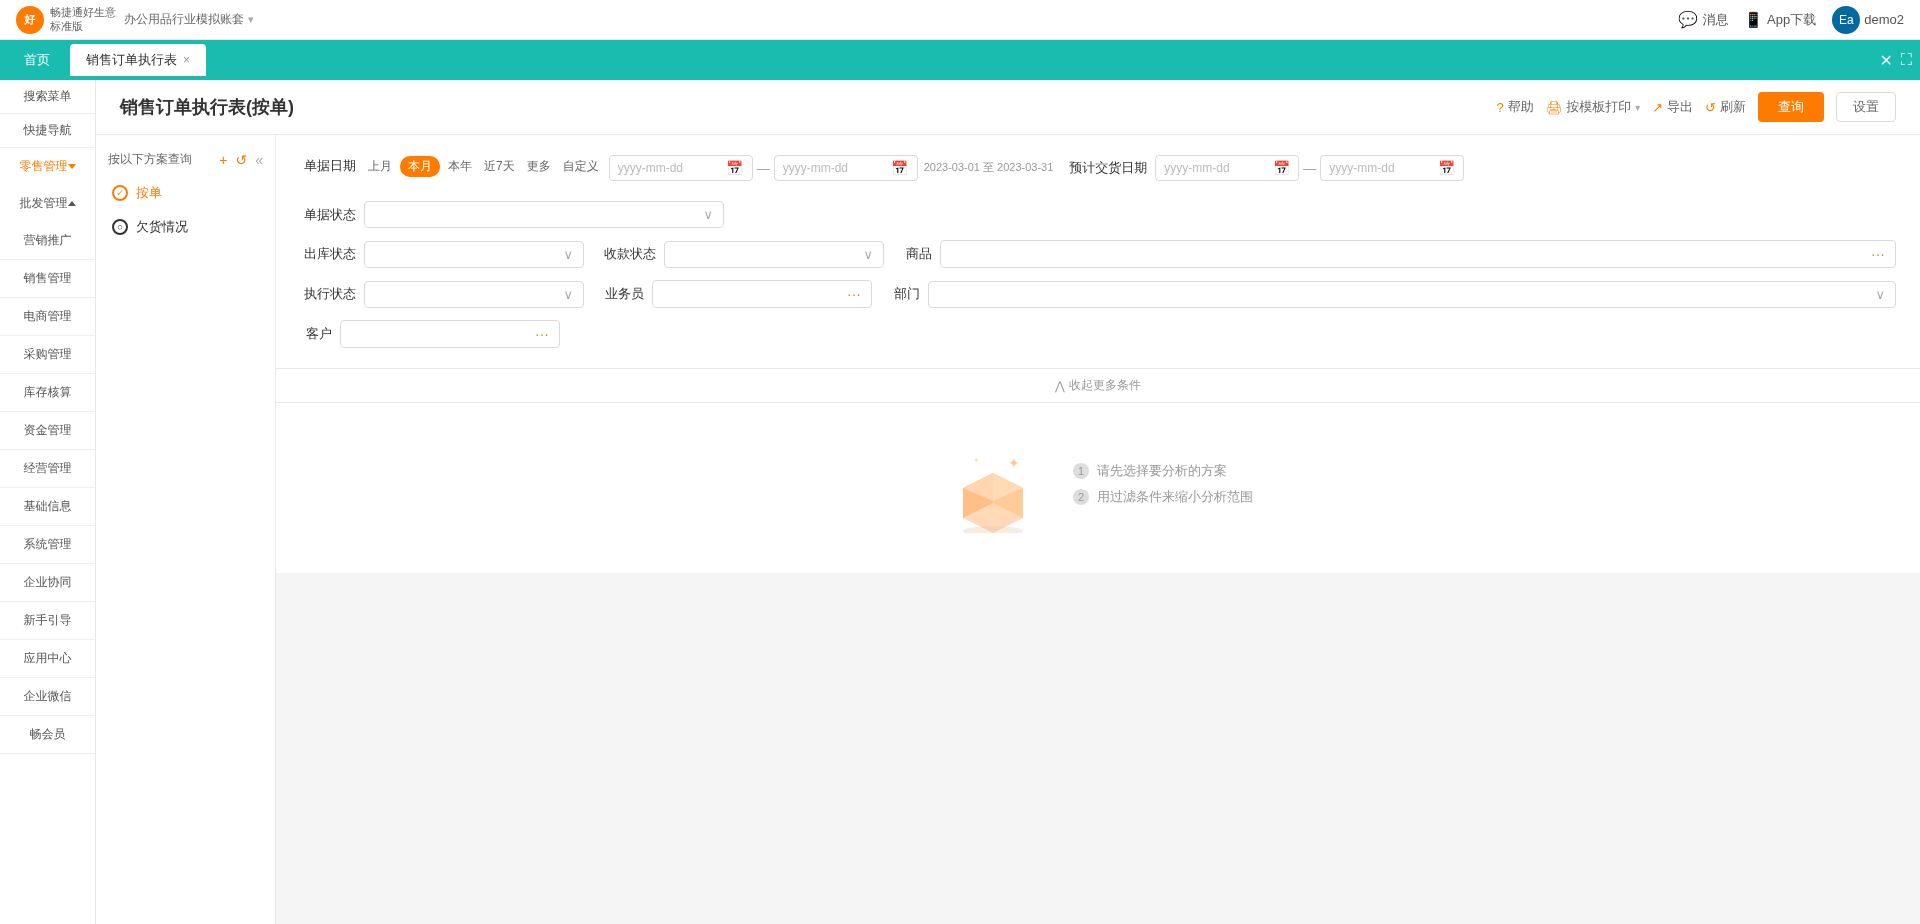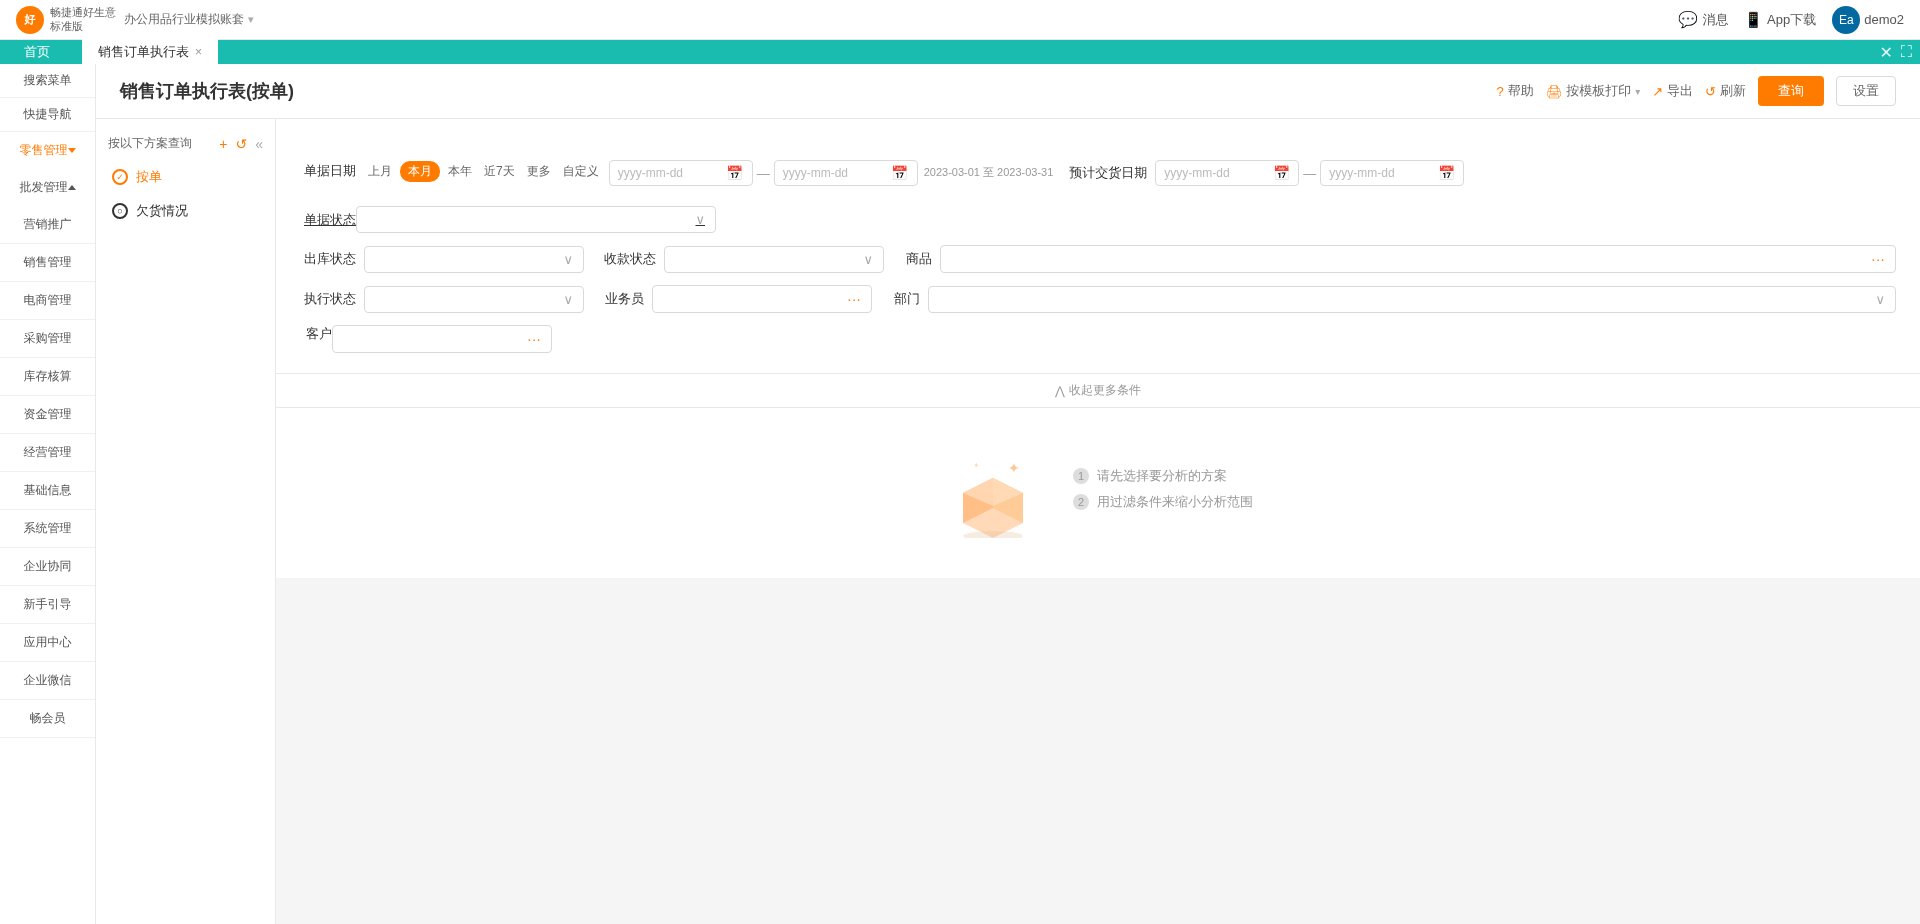--- a/index.html
+++ b/index.html
@@ -11,21 +11,21 @@
     .top-bar-left { display: flex; align-items: center; gap: 8px; }
     .logo-area { display: flex; align-items: center; gap: 6px; }
     .logo-icon { width: 28px; height: 28px; background: #ff7b00; border-radius: 50%; display: flex; align-items: center; justify-content: center; color: #fff; font-size: 11px; font-weight: bold; }
     .logo-text { font-size: 11px; color: #666; line-height: 1.2; }
     .breadcrumb-area { font-size: 12px; color: #666; display: flex; align-items: center; gap: 4px; }
     .top-bar-right { display: flex; align-items: center; gap: 16px; font-size: 13px; color: #555; }
     .top-bar-btn { display: flex; align-items: center; gap: 4px; cursor: pointer; }
     .user-avatar { width: 28px; height: 28px; border-radius: 50%; background: #0369a1; display: flex; align-items: center; justify-content: center; color: #fff; font-size: 12px; }
 
     
-    .tab-bar { height: 24px; background: #1abcb0; display: flex; align-items: center; padding: 0 8px; gap: 16px; }
+    .tab-bar { height: 40px; background: #1abcb0; display: flex; align-items: center; padding: 0 8px; gap: 4px; }
     .tab-item { height: 32px; padding: 0 16px; display: flex; align-items: center; cursor: pointer; font-size: 13px; color: rgba(255,255,255,0.85); border-radius: 4px 4px 0 0; gap: 6px; }
     .tab-item.active { background: #fff; color: #333; }
     .tab-item .tab-close { font-size: 12px; color: #999; }
     .tab-home { color: #fff; font-size: 13px; }
     .tab-bar-right { margin-left: auto; display: flex; align-items: center; gap: 8px; }
     .tab-bar-icon { color: rgba(255,255,255,0.9); font-size: 16px; cursor: pointer; }
 
     
     .main-wrapper { display: flex; flex: 1; overflow: hidden; }
 
@@ -212,21 +212,21 @@
           <div class="left-panel-item">
             <div class="lpi-icon">○</div>
             <span>欠货情况</span>
           </div>
         </div>
 
         <div class="filter-content">
 
           <div class="filter-section">
 
-            <div class="filter-row" style="align-items:center;margin-top:21px;">
+            <div class="filter-row" style="align-items:center;">
 
               <div style="display:flex;align-items:center;gap:8px;flex:0 0 auto;">
                 <span class="filter-label" style="min-width:56px;">单据日期</span>
                 <div class="date-filter">
                   <div class="date-quick-btns">
                     <span class="date-quick-btn">上月</span>
                     <span class="date-quick-btn active">本月</span>
                     <span class="date-quick-btn">本年</span>
                     <span class="date-quick-btn">近7天</span>
                     <span class="date-quick-btn">更多</span>
@@ -255,21 +255,21 @@
                     <span class="cal-icon">📅</span>
                   </div>
                   <span style="color:#999;">—</span>
                   <div class="date-input-box">
                     <span style="color:#bbb;font-size:12px;">yyyy-mm-dd</span>
                     <span class="cal-icon">📅</span>
                   </div>
                 </div>
               </div>
 
-              <div style="display:flex;align-items:center;flex:1;margin-top:4px;text-decoration:underline;">
+              <div style="display:flex;align-items:center;gap:8px;flex:1;margin-top:4px;">
                 <span class="filter-label" style="min-width:56px;">单据状态</span>
                 <div class="status-select-box">
                   <span style="color:#bbb;"></span>
                   <span style="color:#aaa;">∨</span>
                 </div>
               </div>
             </div>
 
             <div class="filter-row">
               <div style="display:flex;align-items:center;gap:8px;">
@@ -313,21 +313,21 @@
               <div style="display:flex;align-items:center;gap:8px;flex:1;">
                 <span class="filter-label" style="min-width:32px;">部门</span>
                 <div class="field-box" style="flex:1;">
                   <span style="color:#bbb;"></span>
                   <span style="color:#aaa;">∨</span>
                 </div>
               </div>
             </div>
 
             <div class="filter-row">
-              <div style="display:flex;">
+              <div style="display:flex;align-items:center;gap:8px;">
                 <span class="filter-label" style="min-width:32px;">客户</span>
                 <div class="field-box field-box-md">
                   <span style="color:#bbb;"></span>
                   <span class="filter-dots">···</span>
                 </div>
               </div>
             </div>
           </div>
 
           <div class="filter-collapse">

